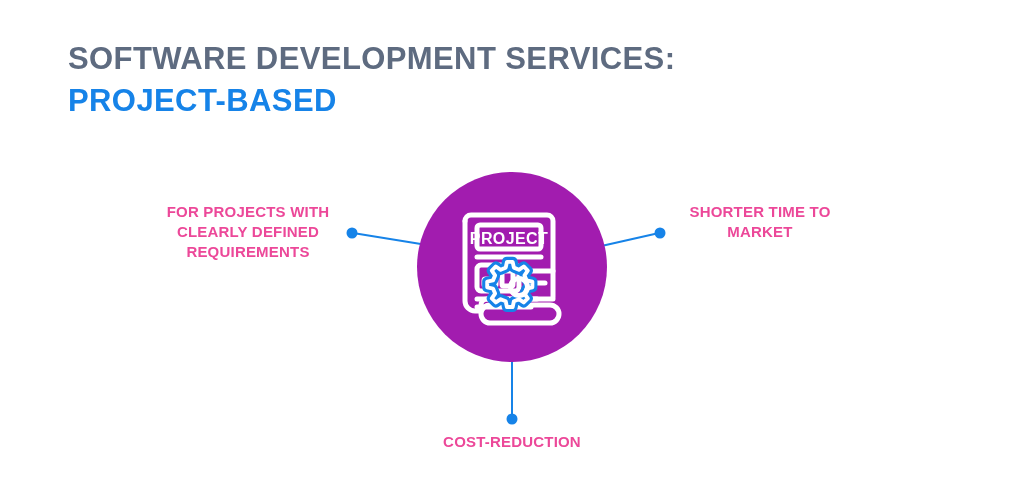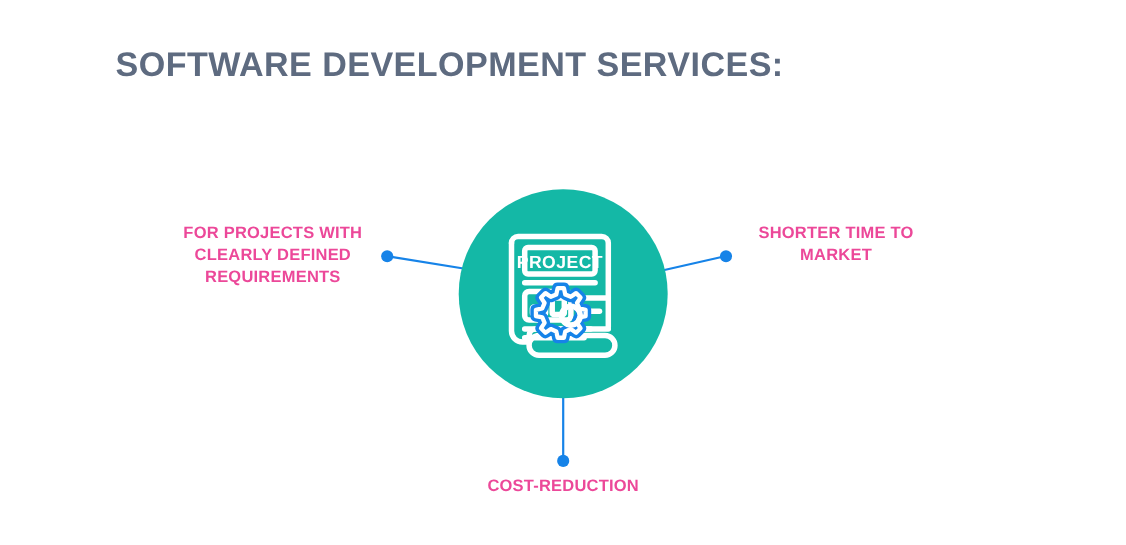--- a/index.html
+++ b/index.html
@@ -21,21 +21,20 @@
     width: 1024px;
     height: 495px;
   }
 
   
   .heading {
     position: absolute;
     left: 68px;
     top: 38px;
     width: 800px;
-    margin-left: 37px;
   }
   .heading-line {
     font-weight: 700;
     font-size: 31px;
     line-height: 42px;
     letter-spacing: 0.4px;
     text-transform: uppercase;
     white-space: nowrap;
   }
   .heading-line.primary { color: #5e6b80; }
@@ -60,21 +59,21 @@
   }
 
   
   .hub {
     position: absolute;
     left: 417px;
     top: 172px;
     width: 190px;
     height: 190px;
     border-radius: 50%;
-    background: #14b8a6;
+    background: #a21caf;
     display: flex;
     align-items: center;
     justify-content: center;
   }
   .hub-icon {
     width: 118px;
     height: 124px;
     display: block;
   }
 
@@ -107,20 +106,21 @@
     text-align: center;
   }
 </style>
 </head>
 <body>
 
 <div id="infographic">
 
   <div class="heading">
     <div class="heading-line primary">Software Development Services:</div>
+    <div class="heading-line accent">Project-Based</div>
   </div>
 
   <div class="diagram">
 
     <svg class="connector-layer" viewBox="0 0 1024 495">
 
       <line x1="353" y1="233" x2="427" y2="245" stroke="#1683e8" stroke-width="2"></line>
       <circle cx="352" cy="233" r="5.5" fill="#1683e8"></circle>
 
       <line x1="597" y1="247" x2="659" y2="233" stroke="#1683e8" stroke-width="2"></line>

